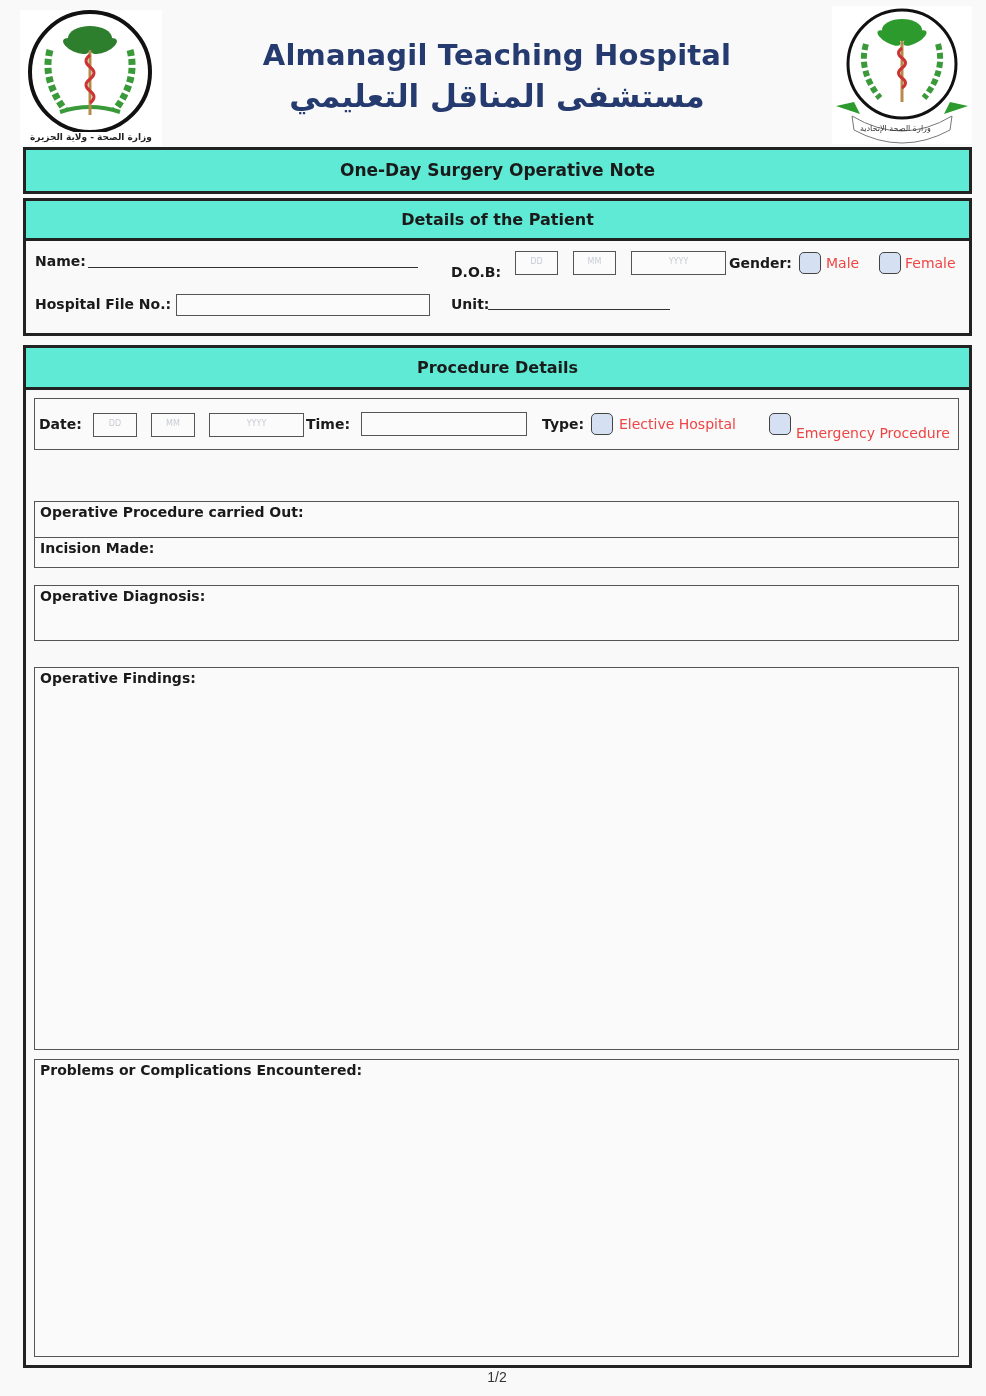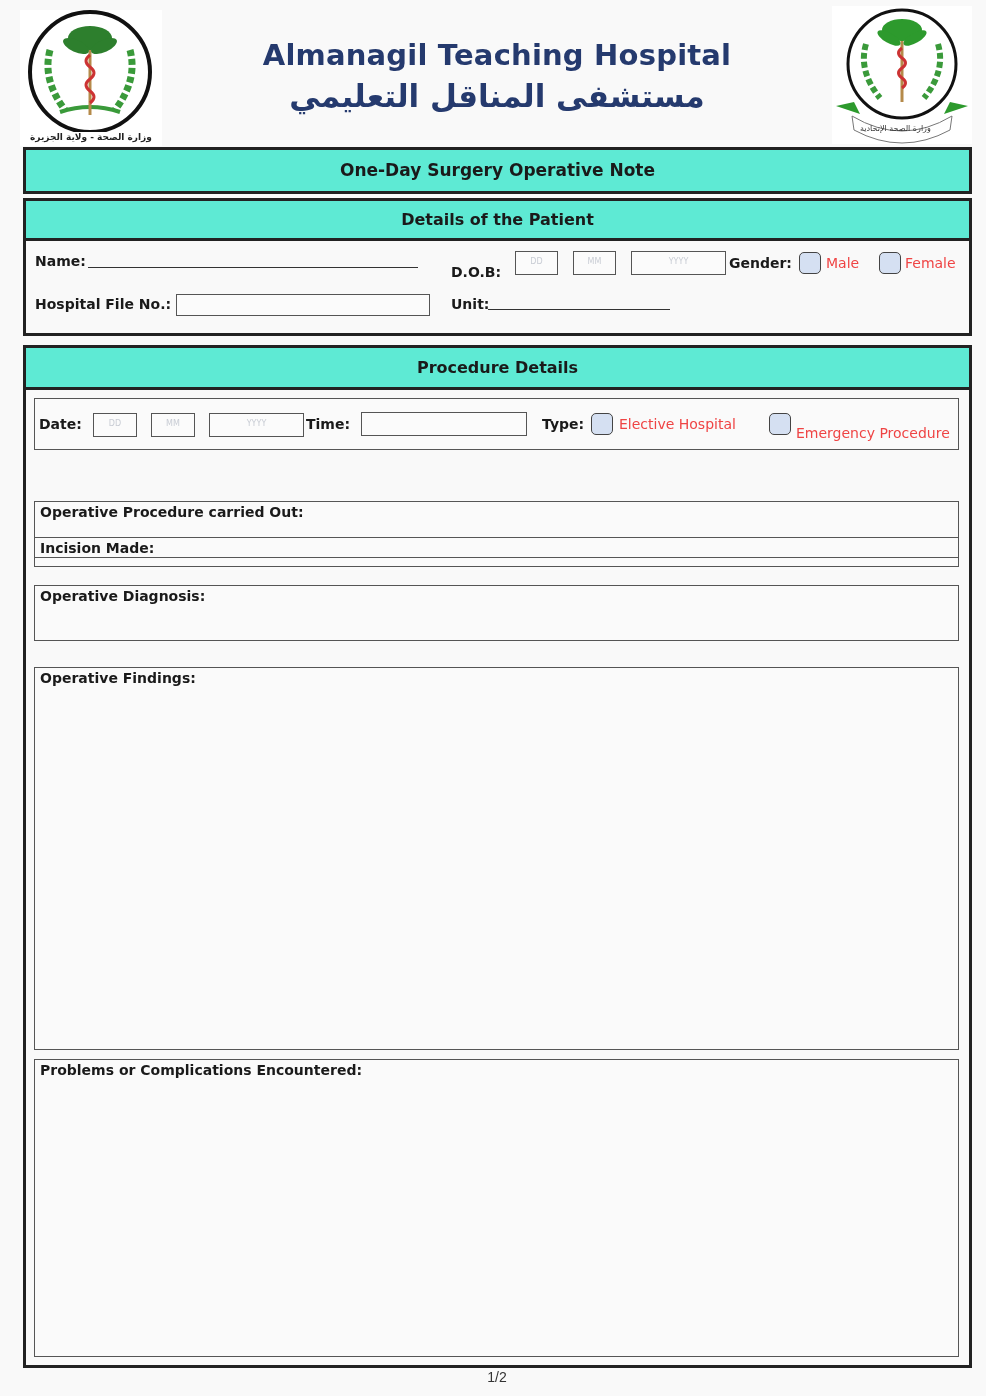--- a/index.html
+++ b/index.html
@@ -130,21 +130,21 @@
     <div class="check" style="left:556px; top:14px;"></div>
     <span class="opt" style="left:584px; top:17px;">Elective Hospital</span>
     <div class="check" style="left:734px; top:14px;"></div>
     <span class="opt" style="left:761px; top:17px;margin-top:9px;">Emergency Procedure</span>
   </div>
 
   <div class="row-box" style="top:114px; height:66px;margin-top:39px;">
     <span class="field-label">Operative Procedure carried Out:</span>
   </div>
 
-  <div class="row-box" style="top:189px; height:21px;">
+  <div class="row-box" style="top:189px; height:31px;">
     <span class="field-label">Incision Made:</span>
   </div>
 
   <div class="row-box" style="top:237px; height:56px;">
     <span class="field-label">Operative Diagnosis:</span>
   </div>
 
   <div class="row-box" style="top:319px; height:383px;">
     <span class="field-label">Operative Findings:</span>
   </div>

